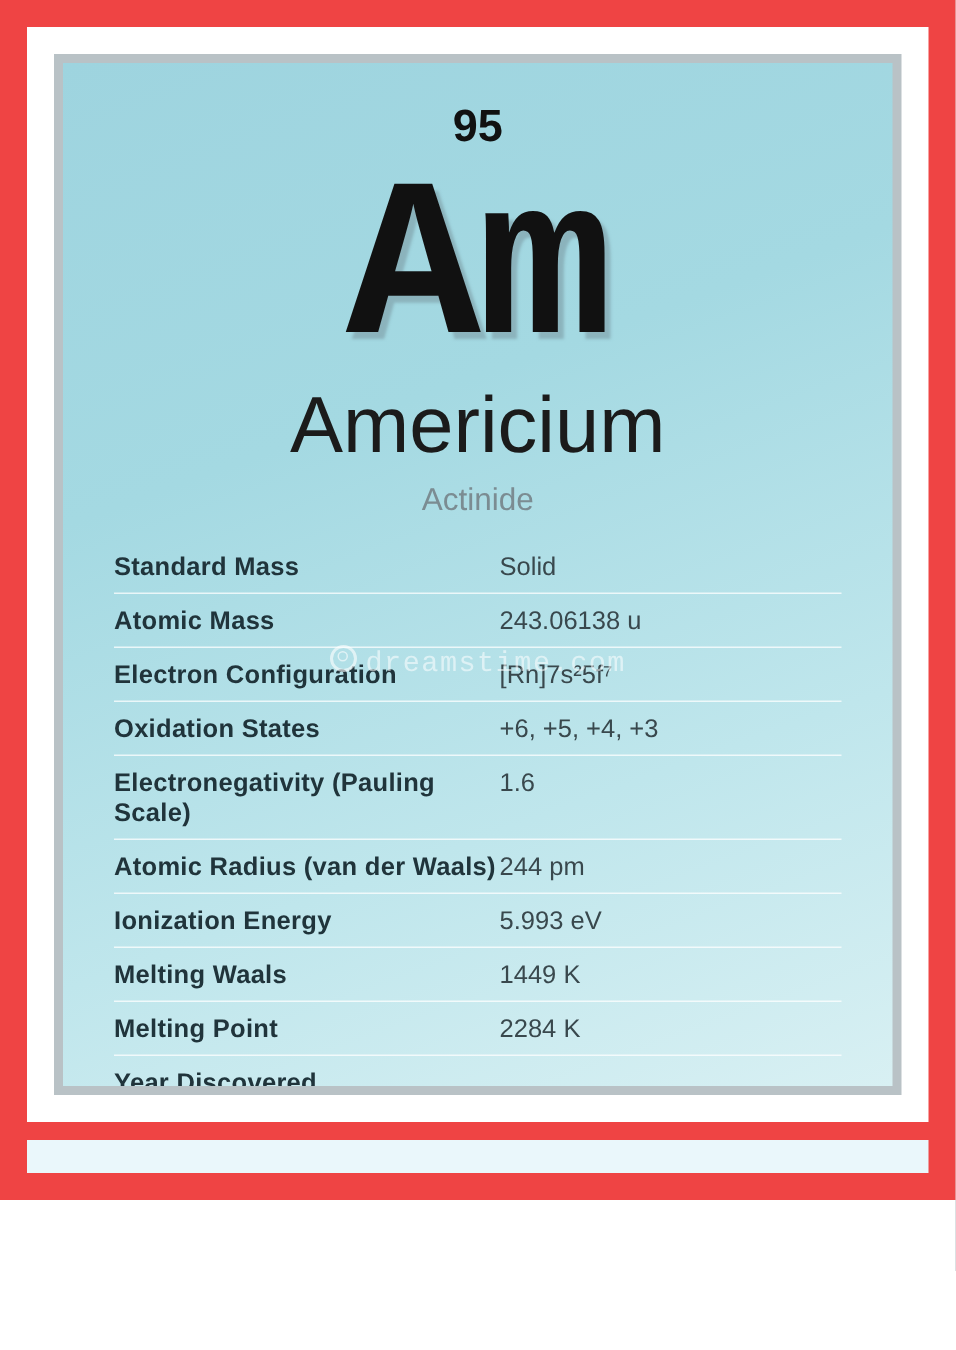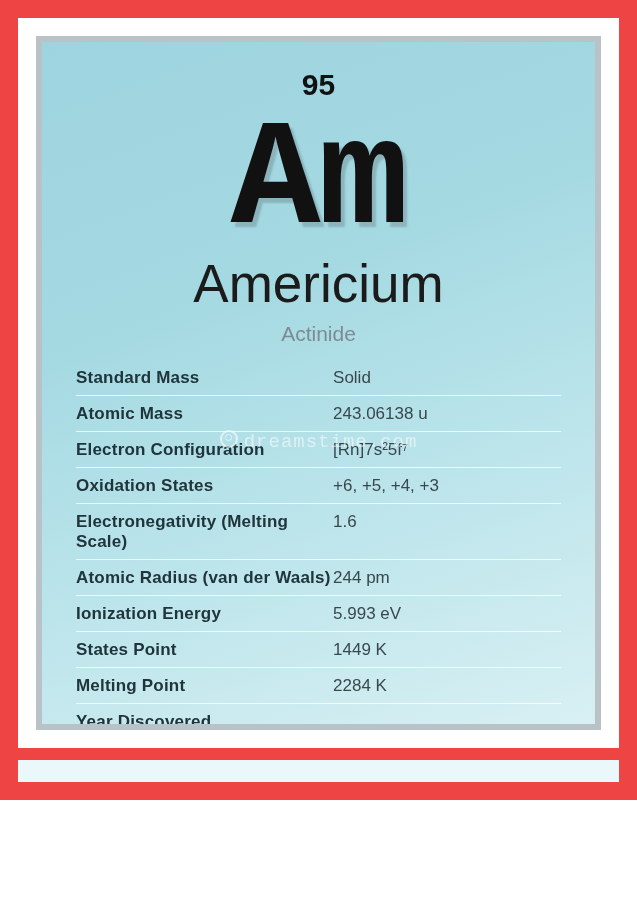--- a/index.html
+++ b/index.html
@@ -197,33 +197,33 @@
         </div>
         <div class="prop-row">
           <div class="prop-label">Electron Configuration</div>
           <div class="prop-value">[Rn]7s²5f⁷</div>
         </div>
         <div class="prop-row">
           <div class="prop-label">Oxidation States</div>
           <div class="prop-value">+6, +5, +4, +3</div>
         </div>
         <div class="prop-row">
-          <div class="prop-label">Electronegativity (Melting Scale)</div>
+          <div class="prop-label">Electronegativity (Pauling Scale)</div>
           <div class="prop-value">1.6</div>
         </div>
         <div class="prop-row">
           <div class="prop-label">Atomic Radius (van der Waals)</div>
           <div class="prop-value">244 pm</div>
         </div>
         <div class="prop-row">
           <div class="prop-label">Ionization Energy</div>
           <div class="prop-value">5.993 eV</div>
         </div>
         <div class="prop-row">
-          <div class="prop-label">States Point</div>
+          <div class="prop-label">Melting Waals</div>
           <div class="prop-value">1449 K</div>
         </div>
         <div class="prop-row">
           <div class="prop-label">Melting Point</div>
           <div class="prop-value">2284 K</div>
         </div>
         <div class="prop-row">
           <div class="prop-label">Year Discovered</div>
           <div class="prop-value">1944</div>
         </div>

